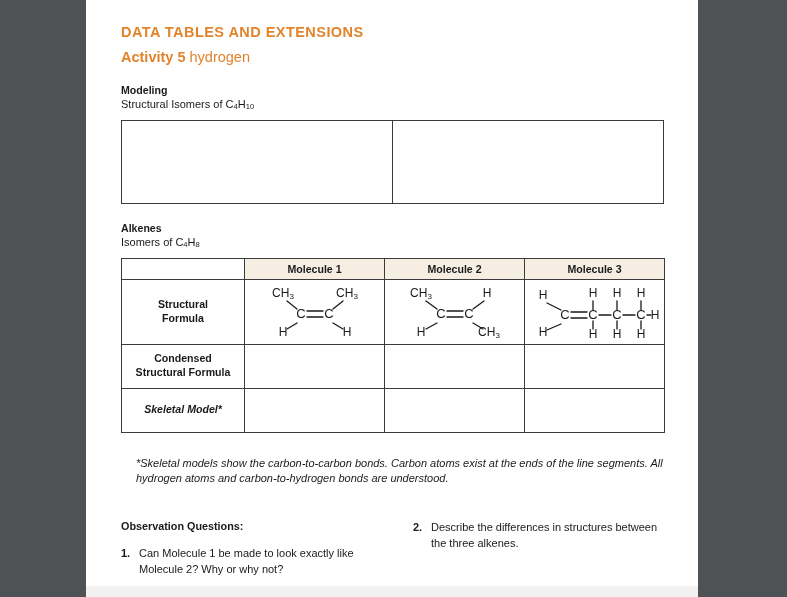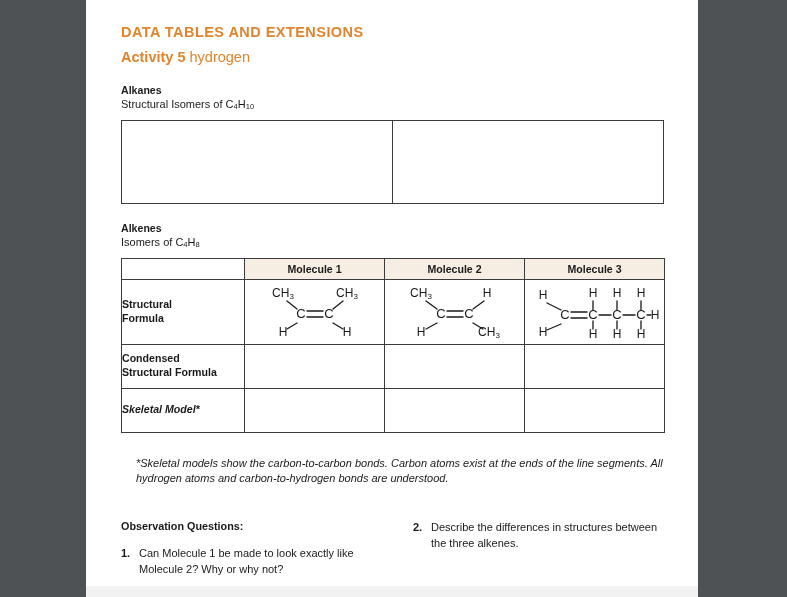--- a/index.html
+++ b/index.html
@@ -105,21 +105,21 @@
     font-weight: bold;
     color: #1a1a1a;
     height: 20px;
     text-align: center;
   }
   .corner-cell { background: #ffffff !important; }
   .row-label {
     font-size: 10.6px;
     font-weight: bold;
     color: #1a1a1a;
-    text-align: left;
+    text-align: center;
     line-height: 1.32;
   }
   .r-struct { height: 65px; }
   .r-cond   { height: 44px; }
   .r-skel   { height: 44px; font-style: italic; }
 
   .mol-cell { text-align: center; vertical-align: middle; }
   .mol-cell svg { display: block; margin: 0 auto; }
 
   
@@ -169,21 +169,21 @@
   <div id="page">
     <div id="page-bottom-band"></div>
 
     <div id="content">
 
       <h1 class="h-main">DATA TABLES AND EXTENSIONS</h1>
 
       <h2 class="h-sub"><span>Activity 5</span><span class="light"> hydrogen</span></h2>
 
 
-      <p class="sec-label">Alkanes</p>
+      <p class="sec-label">Modeling</p>
       <p class="sec-sub"><span>Structural Isomers of C</span><sub>4</sub><span>H</span><sub>10</sub></p>
 
       <table class="blank-table">
         <tbody>
           <tr>
             <td></td>
             <td></td>
           </tr>
         </tbody>
       </table>

